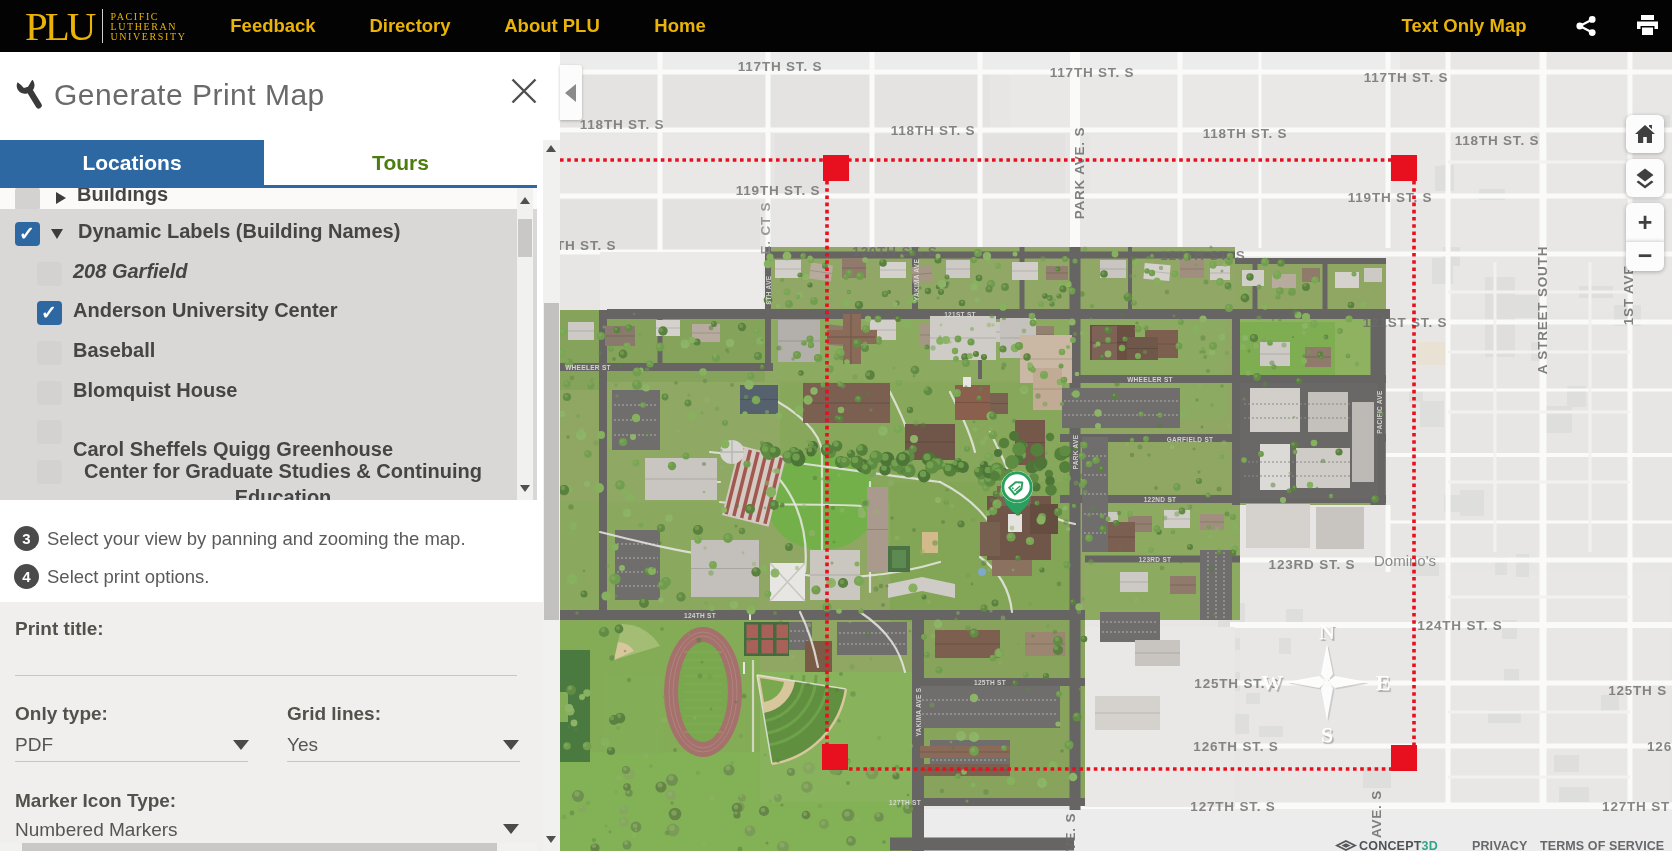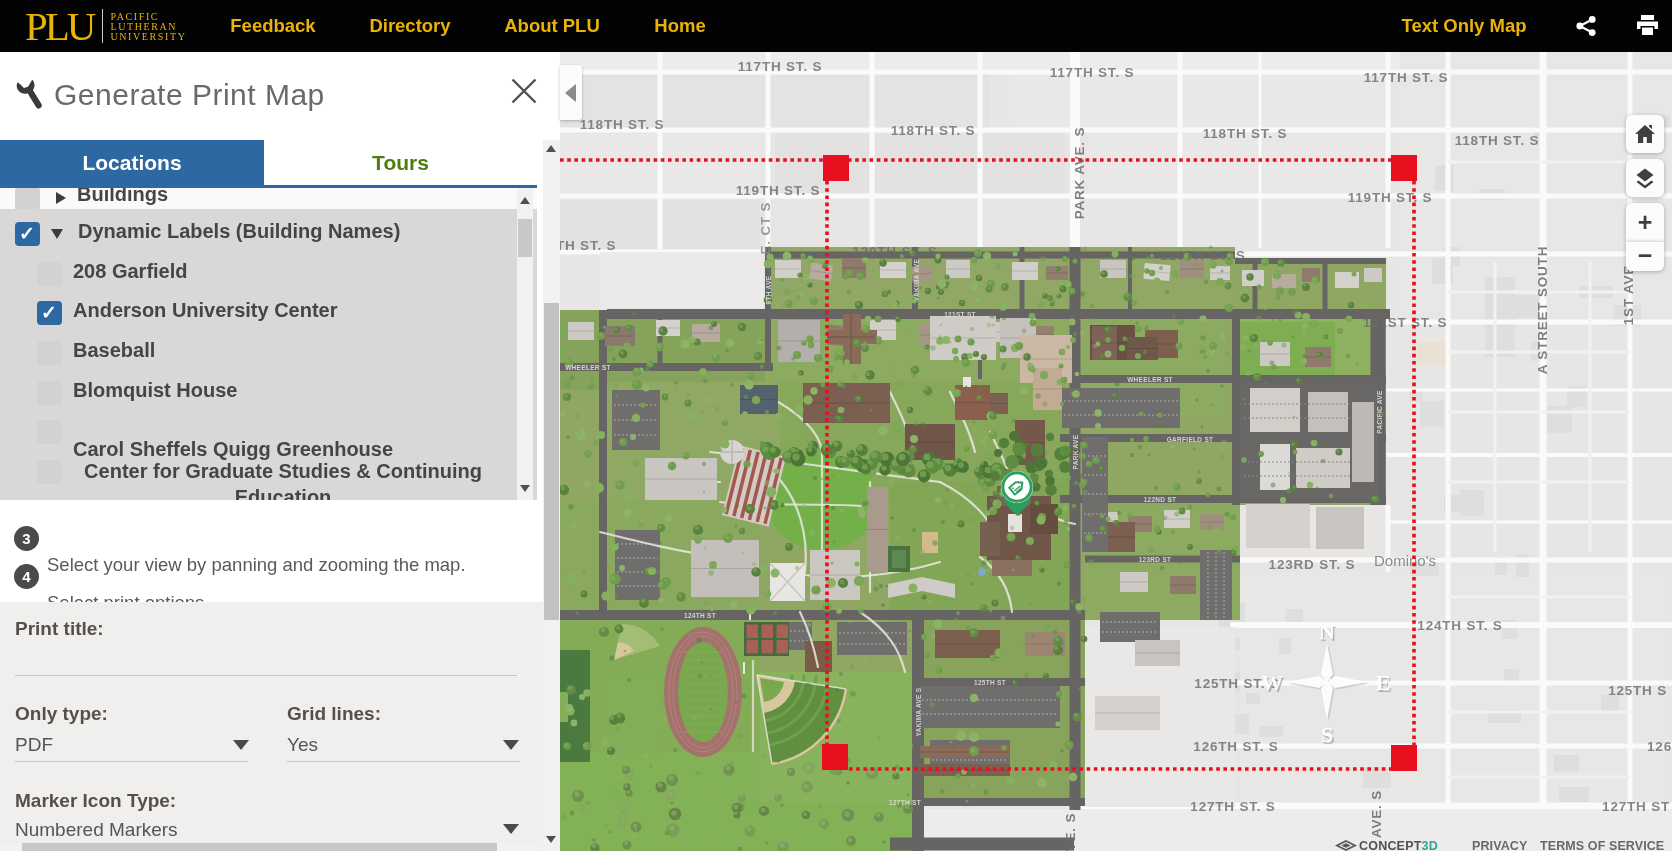--- a/index.html
+++ b/index.html
@@ -32,21 +32,21 @@
 
 
 #isb { position:absolute; left:517px; top:0px; width:16px; height:312px; background:#f1f1f0; }
 #isb .thumb { position:absolute; left:1px; top:31px; width:14px; height:38px; background:#c9c8c7; }
 .sarrow { position:absolute; left:3px; width:0; height:0; }
 .sa-up { border-left:5px solid transparent; border-right:5px solid transparent; border-bottom:7px solid #505050; }
 .sa-dn { border-left:5px solid transparent; border-right:5px solid transparent; border-top:7px solid #505050; }
 
 #steps { position:absolute; left:0; top:448px; width:537px; height:102px; background:#fff; }
 .stepc { position:absolute; left:14px; width:25px; height:25px; border-radius:50%; background:#4a4a4a; color:#fff; font-size:15px; font-weight:bold; text-align:center; line-height:25px; }
-.steptxt { position:absolute; left:47px; font-size:18.5px; color:#5a5a5a;margin-top:26px; }
+.steptxt { position:absolute; left:47px; font-size:18.5px; color:#5a5a5a; }
 
 #opts { position:absolute; left:0; top:550px; width:560px; height:249px; background:#f0efee; color:#54514d; }
 .optlab { position:absolute; font-size:19px; font-weight:bold; }
 .optval { position:absolute; font-size:19px; color:#555; }
 .uline { position:absolute; height:1px; background:#c9c6c2; }
 .caret { position:absolute; width:0; height:0; border-left:8px solid transparent; border-right:8px solid transparent; border-top:10px solid #4a4a4a; }
 #hsb { position:absolute; left:0; top:241px; width:537px; height:8px; background:#f1f1f0; }
 #hsb .thumb { position:absolute; left:22px; top:0; width:475px; height:8px; background:#c9c8c7; }
 
 
@@ -105,21 +105,21 @@
         <div class="cb" style="left:15px;top:8px;"></div>
         <div class="tri-r" style="left:56px;top:13px;"></div>
         <div style="position:absolute;left:77px;top:4px;">Buildings</div>
       </div>
       <div id="graygrp"></div>
       <div class="row" style="top:30px;">
         <div class="cb on" style="left:15px;top:4px;"></div>
         <div class="tri-d" style="left:51px;top:11px;"></div>
         <div style="position:absolute;left:78px;top:2px;">Dynamic Labels (Building Names)</div>
       </div>
-      <div class="row" style="top:70px;">
+      <div class="row" style="top:70px;font-style:italic;">
           <div class="cb" style="left:37px;top:4px;"></div>
           <div style="position:absolute;left:73px;top:2px;">208 Garfield</div>
         </div>
       <div class="row" style="top:109px;">
           <div class="cb on" style="left:37px;top:4px;"></div>
           <div style="position:absolute;left:73px;top:2px;">Anderson University Center</div>
         </div>
       <div class="row" style="top:149px;">
           <div class="cb" style="left:37px;top:4px;"></div>
           <div style="position:absolute;left:73px;top:2px;">Baseball</div>

